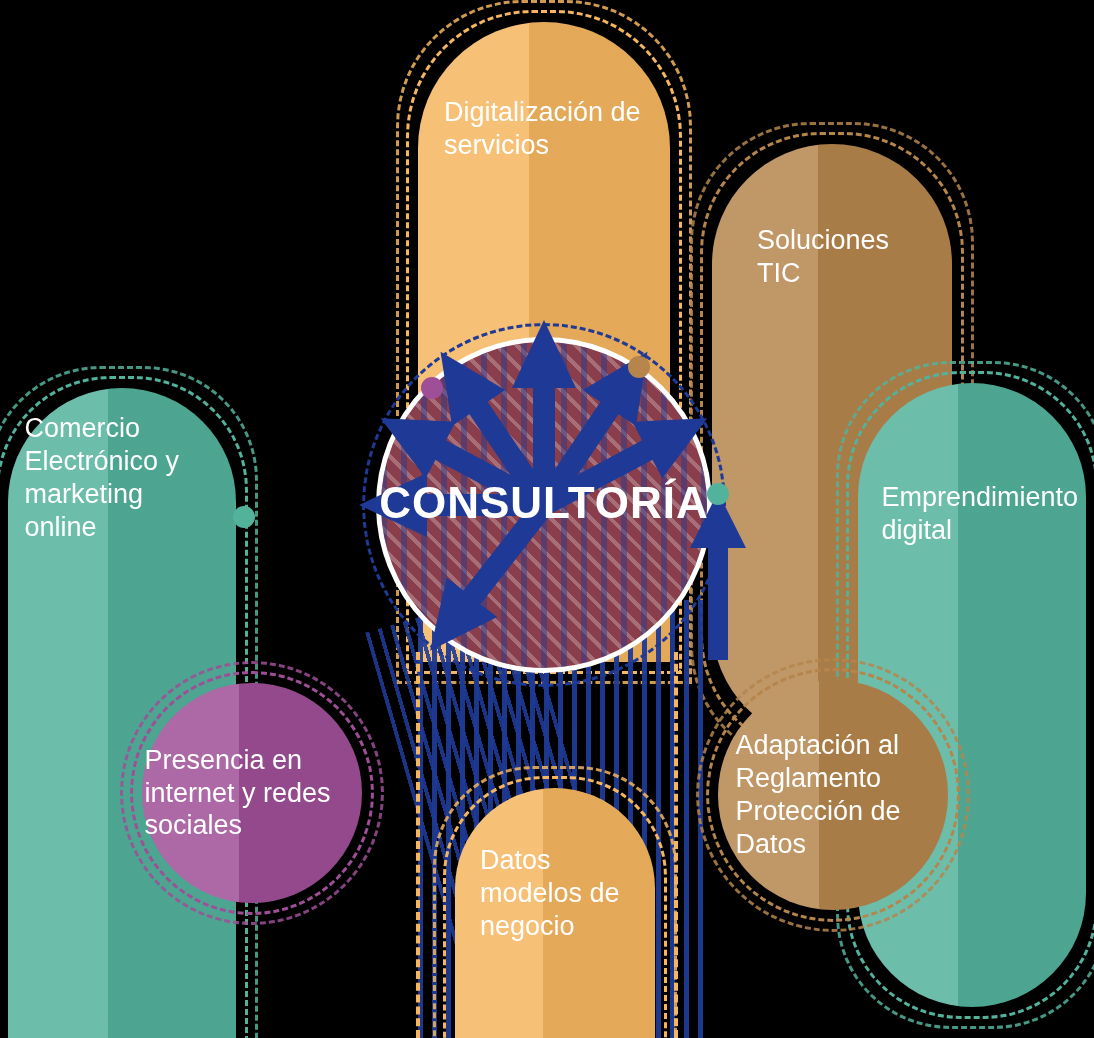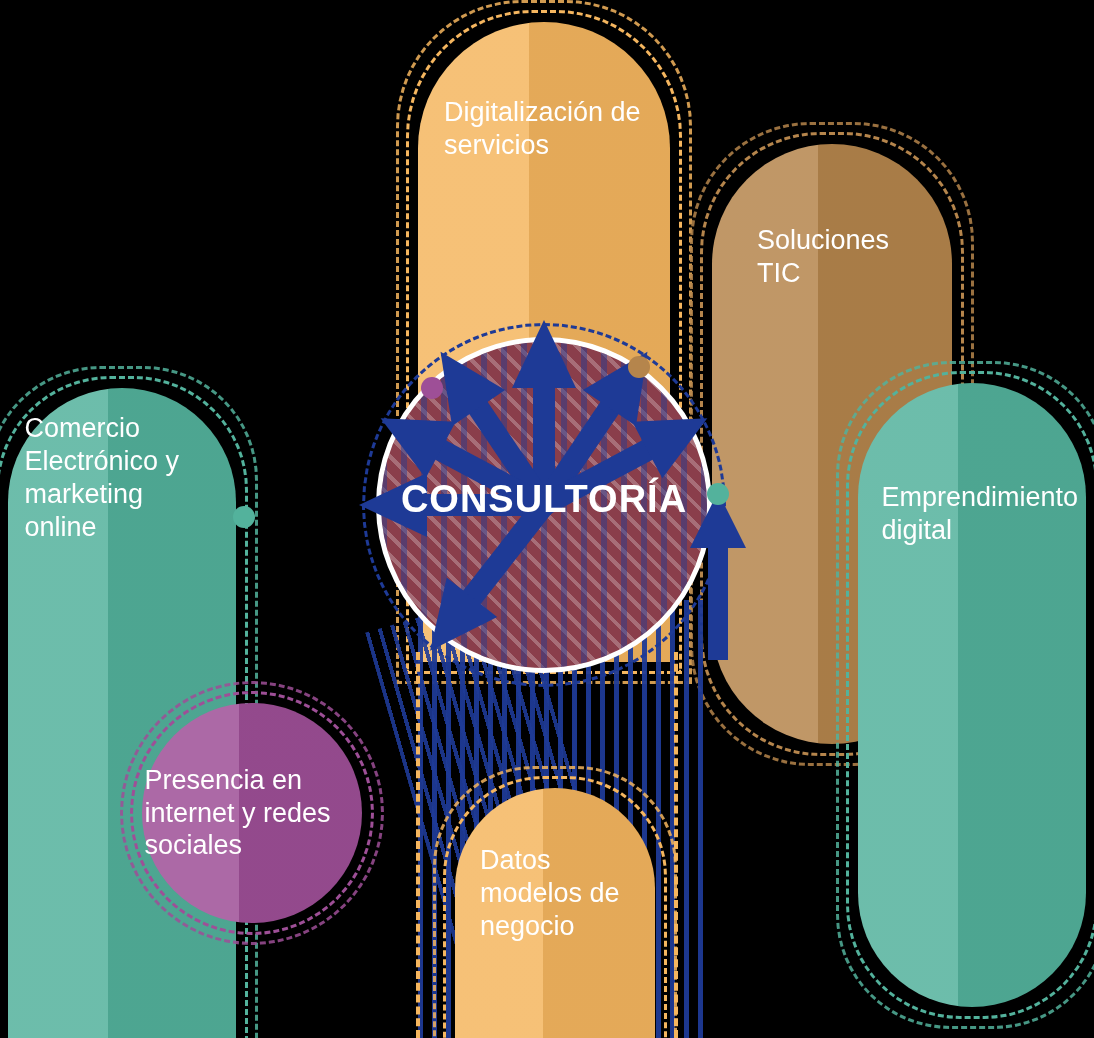--- a/index.html
+++ b/index.html
@@ -32,21 +32,21 @@
   .gestion        {--c:#9e4f97; left:152px; top:168px; width:222px; height:580px; border-radius:111px; z-index:2;}
   .gestion .label {margin-top:36px; width:185px;}
   .digitalizacion        {--c:#f5b65f; left:418px; top:22px; width:252px; height:640px; border-radius:126px 126px 0 0; z-index:2;}
   .digitalizacion .label {margin-top:74px; width:200px;}
   .soluciones        {--c:#b5854c; left:712px; top:144px; width:240px; height:600px; border-radius:120px; z-index:2;}
   .soluciones .label {margin-top:80px; width:150px;}
   .comercio        {--c:#53b29c; left:8px; top:388px; width:228px; height:700px; border-radius:114px 114px 0 0; z-index:3;}
   .comercio .label {margin-top:24px; width:195px;}
   .emprendimiento        {--c:#53b29c; left:858px; top:383px; width:228px; height:624px; border-radius:114px; z-index:3;}
   .emprendimiento .label {margin-top:98px; width:212px;margin-left:31px;}
-  .presencia       {--c:#9e4f97; left:142px; top:703px; width:220px; height:220px; border-radius:50%; z-index:4;}
+  .presencia       {--c:#9e4f97; left:142px; top:683px; width:220px; height:220px; border-radius:50%; z-index:4;}
   .presencia .label{width:215px;}
   .nuevos        {--c:#f5b65f; left:455px; top:788px; width:200px; height:260px; border-radius:100px 100px 0 0; z-index:4;}
   .nuevos .label {margin-top:56px; width:150px;}
   .adaptacion       {--c:#b5854c; left:718px; top:680px; width:230px; height:230px; border-radius:50%; z-index:4;}
   .adaptacion .label{width:195px;}
 
   
   .stripe-col{
     position:absolute;left:418px;top:600px;width:286px;height:438px;z-index:3;
     background:repeating-linear-gradient(90deg,#1e3a96 0 5px,transparent 5px 14px);
@@ -73,21 +73,21 @@
     overflow:hidden;z-index:5;
   }
   .center-texture{
     position:absolute;inset:0;
     background-image:
       repeating-linear-gradient(90deg, rgba(30,58,150,.45) 0 6px, transparent 6px 20px),
       repeating-linear-gradient(45deg, rgba(255,255,255,.25) 0 4px, transparent 4px 14px);
   }
   .center-label{
     position:absolute;left:376px;top:478px;width:336px;z-index:7;
-    color:#fff;text-align:center;font-size:38px;font-weight:bold;letter-spacing:1px;
+    color:#fff;text-align:center;font-size:44px;font-weight:bold;letter-spacing:1px;
   }
   .arrows{position:absolute;left:0;top:0;z-index:6;pointer-events:none;}
 
   
   .dot{position:absolute;width:22px;height:22px;border-radius:50%;z-index:7;}
   .dot.magenta{left:421px;top:377px;background:#9e4f97;}
   .dot.tan    {left:628px;top:356px;background:#b5854c;}
   .dot.teal-l {left:233px;top:506px;background:#53b29c;}
   .dot.teal-r {left:707px;top:483px;background:#53b29c;}
 </style>
@@ -113,20 +113,23 @@
   <div class="stripe-col"></div>
   <div class="stripe-diag"></div>
   <div class="dash-line left"></div>
   <div class="dash-line right"></div>
 
   <div class="bubble presencia">
     <div class="label">Presencia en internet y redes sociales</div>
   </div>
   <div class="pill nuevos">
     <div class="label">Datos modelos de negocio</div>
+  </div>
+  <div class="bubble adaptacion">
+    <div class="label">Adaptación al Reglamento Protección de Datos</div>
   </div>
 
   <div class="center-ring"></div>
   <div class="center-circle">
     <div class="center-texture"></div>
   </div>
 
   <svg class="arrows" width="1094" height="1038" viewBox="0 0 1094 1038" aria-hidden="true">
     <g fill="#1e3a96">
       <g transform="rotate(0 544 505)">

